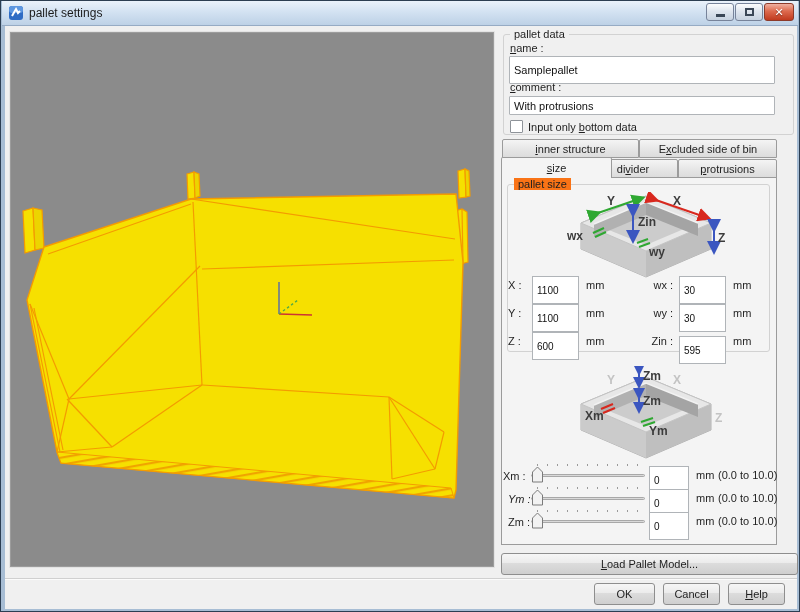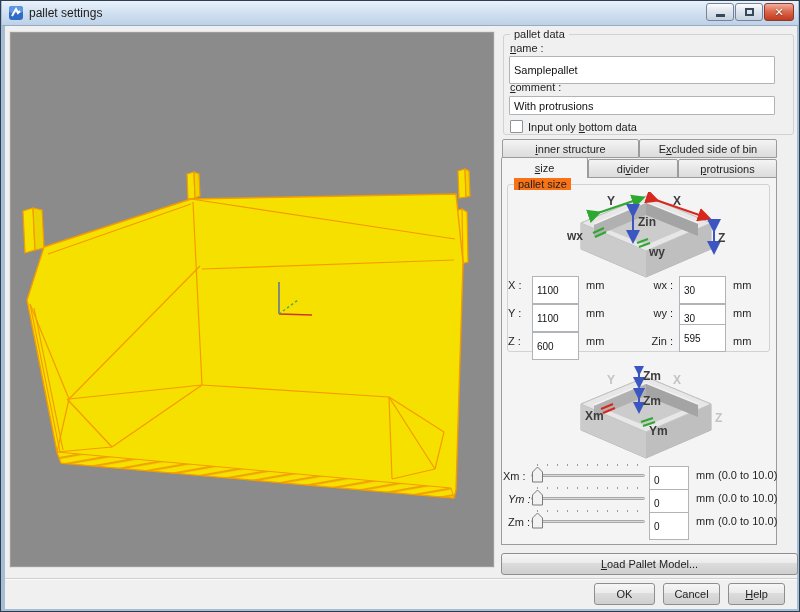--- a/index.html
+++ b/index.html
@@ -151,21 +151,21 @@
     <input class="txt-input" style="left: 504px; top: 70px; width: 266px; height: 19px;" value="With protrusions">
     <div class="checkbox" style="left:505px;top:94px;"></div>
     <div class="lbl" style="left:523px;top:95px;"><span>Input only </span><span class="u">b</span><span>ottom data</span></div>
 
     <div class="tab" style="left:497px;top:113px;width:137px;z-index:1;">
         <span><span></span><span class="u">i</span><span>nner structure</span></span>
       </div>
     <div class="tab" style="left:634px;top:113px;width:138px;z-index:1;">
         <span><span>E</span><span class="u">x</span><span>cluded side of bin</span></span>
       </div>
-    <div class="tab sel" style="left:496px;top:131px;width:87px;">
+    <div class="tab sel" style="left:496px;top:131px;width:111px;">
         <span><span></span><span class="u">s</span><span>ize</span></span>
       </div>
     <div class="tab" style="left:583px;top:133px;width:90px;z-index:2;">
         <span><span>di</span><span class="u">v</span><span>ider</span></span>
       </div>
     <div class="tab" style="left:673px;top:133px;width:99px;z-index:2;text-align:right;">
         <span><span></span><span class="u">p</span><span>rotrusions</span></span>
       </div>
     <div class="tabpane"></div>
 
@@ -219,21 +219,21 @@
     <input class="num-input" style="left: 527px; top: 278px;" value="1100">
     <div class="mm" style="left:581px;top:281px;">mm</div>
     <div class="lbl" style="left:630px;top:281px;width:38px;text-align:right;">wy :</div>
     <input class="num-input" style="left: 674px; top: 278px;" value="30">
     <div class="mm" style="left:728px;top:281px;">mm</div>
 
     <div class="lbl" style="left:503px;top:309px;">Z :</div>
     <input class="num-input" style="left: 527px; top: 306px;" value="600">
     <div class="mm" style="left:581px;top:309px;">mm</div>
     <div class="lbl" style="left:630px;top:309px;width:38px;text-align:right;">Zin :</div>
-    <input class="num-input" style="left: 674px; top: 298px;" value="595">
+    <input class="num-input" style="left: 674px; top: 310px;" value="595">
     <div class="mm" style="left:728px;top:309px;">mm</div>
 
 
     <svg class="diagram" style="left:560px;top:340px;" width="162" height="95" viewBox="0 0 162 95">
       <defs>
         <marker id="ar2" markerWidth="6" markerHeight="6" refX="3" refY="3" orient="auto">
           <path d="M0,0 L6,3 L0,6 Z" fill="context-stroke"></path>
         </marker>
       </defs>
       <g transform="translate(0,7)">

